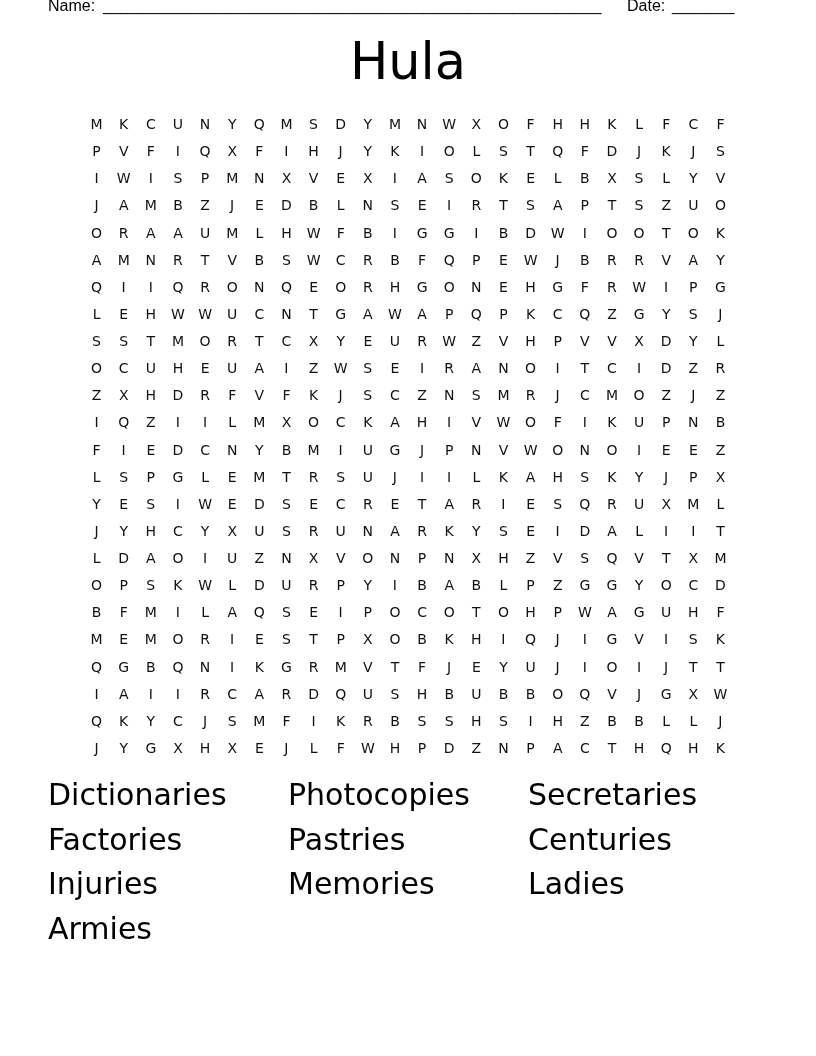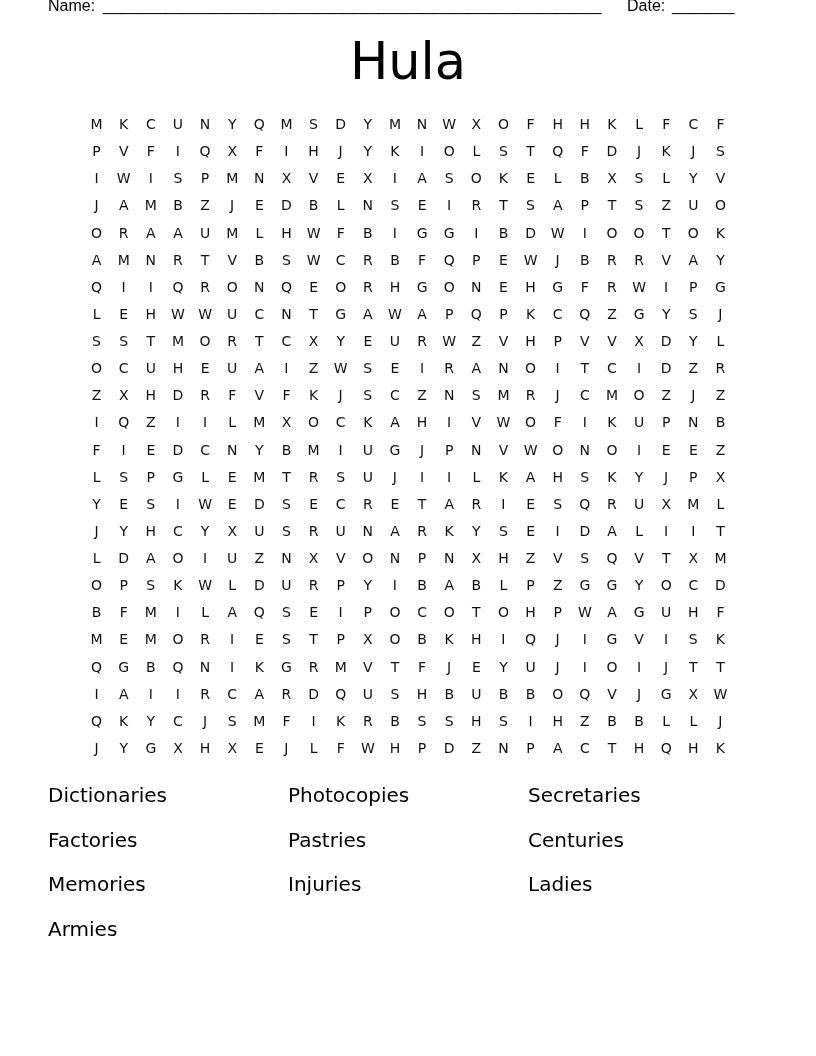--- a/index.html
+++ b/index.html
@@ -6,21 +6,21 @@
   body { width:816px; height:1056px; position:relative; overflow:hidden; color:#000; font-family:"DejaVu Sans", sans-serif; }
   .header-line { position:absolute; top:-3px; left:48px; width:700px; height:22px; font-family:"Liberation Sans", sans-serif; font-size:16px; color:#000; white-space:nowrap; }
   .name-label { position:absolute; left:0; top:0; }
   .name-blank { position:absolute; left:55px; top:0; }
   .date-label { position:absolute; left:579px; top:0; }
   .date-blank { position:absolute; left:624px; top:0; }
   .title { position:absolute; top:32px; left:0; width:816px; text-align:center; font-family:"DejaVu Sans", sans-serif; font-size:51px; line-height:60px; letter-spacing:0px; }
   .grid { position:absolute; left:83px; top:111px; display:grid; grid-template-columns:repeat(24, 27.13px); grid-auto-rows:27.13px; }
   .cell { text-align:center; font-family:"DejaVu Sans", sans-serif; font-size:14px; line-height:27px; color:#111; }
   .words { position:absolute; left:48px; top:780px; width:720px; display:grid; grid-template-columns:240px 240px 240px; grid-auto-rows:44.5px; }
-  .word { font-family:"DejaVu Sans", sans-serif; font-size:20px; line-height:30px; color:#000; }
+  .word { font-family:"DejaVu Sans", sans-serif; font-size:30px; line-height:30px; color:#000; }
 </style>
 </head>
 <body>
 
 <div class="header-line">
   <span class="name-label">Name:</span>
   <span class="name-blank">________________________________________________________</span>
   <span class="date-label">Date:</span>
   <span class="date-blank">_______</span>
 </div>
@@ -606,17 +606,17 @@
     <div class="cell">K</div>
   </div>
 
 <div class="words" id="words">
     <div class="word">Dictionaries</div>
     <div class="word">Photocopies</div>
     <div class="word">Secretaries</div>
     <div class="word">Factories</div>
     <div class="word">Pastries</div>
     <div class="word">Centuries</div>
+    <div class="word">Injuries</div>
     <div class="word">Memories</div>
-    <div class="word">Injuries</div>
     <div class="word">Ladies</div>
     <div class="word">Armies</div>
   </div>
 
 </body></html>

